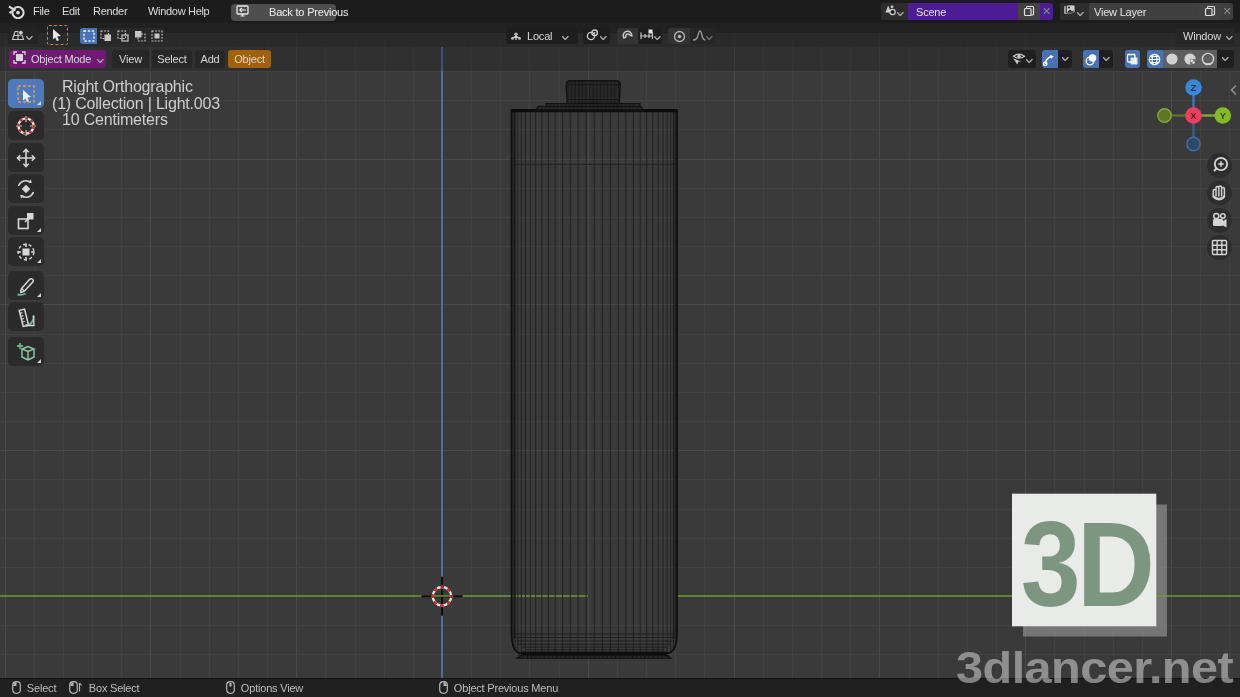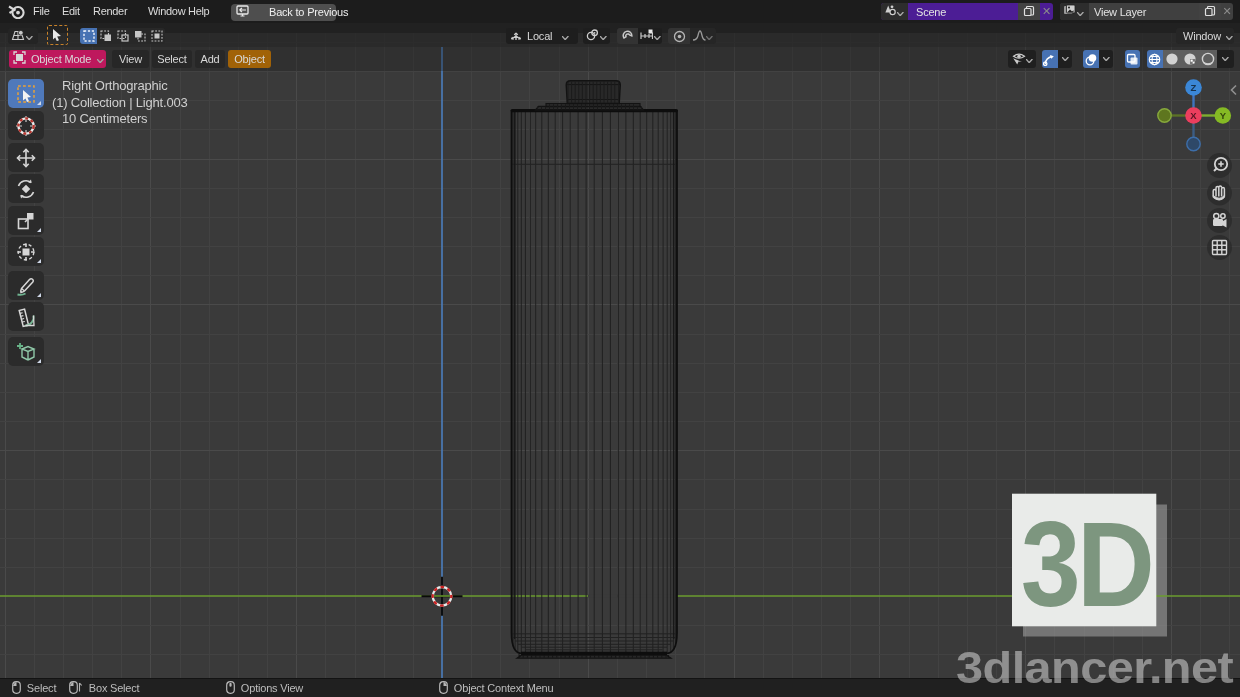--- a/index.html
+++ b/index.html
@@ -4,21 +4,21 @@
 div,span,svg{will-change:transform}
 html,body{width:1240px;height:697px;overflow:hidden;background:#3a3a3a;font-family:"Liberation Sans",sans-serif}
 .abs{position:absolute}
 .bar1{position:absolute;left:0;top:0;width:1240px;height:33px;background:#1c1c1c}
 .row2{position:absolute;left:0;top:23px;width:1240px;height:24px;background:rgba(36,36,36,0.72)}
 .row3{position:absolute;left:0;top:47px;width:1240px;height:24px;background:rgba(28,28,28,0.34)}
 .menu{position:absolute;top:0;height:23px;line-height:23px;color:#dcdcdc;font-size:11px;letter-spacing:-0.3px;white-space:nowrap}
 .chip{position:absolute;border-radius:3px;display:flex;align-items:center;color:#d8d8d8;font-size:11px;letter-spacing:-0.2px;white-space:nowrap}
 .sbar{position:absolute;left:0;top:678px;width:1240px;height:19px;background:#202020;border-top:1px solid #131313}
 .sitem{position:absolute;top:0;height:19px;line-height:18px;color:#bdbdbd;font-size:11px;letter-spacing:-0.2px}
-.vtext{position:absolute;color:#cfcfcf;font-size:13px;letter-spacing:-0.2px}
+.vtext{position:absolute;color:#cfcfcf;font-size:16px;letter-spacing:-0.2px}
 </style></head><body>
 <svg width="1240" height="697" viewBox="0 0 1240 697" style="position:absolute;left:0;top:0">
 <rect x="0" y="23" width="1240" height="655" fill="#3a3a3a"></rect>
 <line x1="5.5" y1="23" x2="5.5" y2="678" stroke="#4a4a4a" stroke-width="1" shape-rendering="crispEdges"></line>
 <line x1="34.5" y1="23" x2="34.5" y2="678" stroke="#424242" stroke-width="1" shape-rendering="crispEdges"></line>
 <line x1="63.5" y1="23" x2="63.5" y2="678" stroke="#424242" stroke-width="1" shape-rendering="crispEdges"></line>
 <line x1="92.5" y1="23" x2="92.5" y2="678" stroke="#424242" stroke-width="1" shape-rendering="crispEdges"></line>
 <line x1="121.5" y1="23" x2="121.5" y2="678" stroke="#424242" stroke-width="1" shape-rendering="crispEdges"></line>
 <line x1="150.5" y1="23" x2="150.5" y2="678" stroke="#4a4a4a" stroke-width="1" shape-rendering="crispEdges"></line>
 <line x1="180.5" y1="23" x2="180.5" y2="678" stroke="#424242" stroke-width="1" shape-rendering="crispEdges"></line>
@@ -429,21 +429,21 @@
   <div class="chip" style="left:1176px;top:27.5px;width:58px;height:16px;background:#262626">
     <span style="margin-left:7px">Window</span>
       <span style="margin-left:5px"><svg width="7" height="4" viewBox="0 0 7 4" style="">
           <path d="M 0 0 L 3.2 3.6 L 6.4 0" fill="none" stroke="#a8a8a8" stroke-width="1.4"></path>
         </svg></span>
   </div>
 </div>
 
 <div class="row3"></div>
 <div id="r3w">
-  <div class="chip" style="left:9px;top:49.5px;width:97px;height:17.5px;background:#be185d">
+  <div class="chip" style="left:9px;top:49.5px;width:97px;height:17.5px;background:#701a75">
     <span style="margin-left:4px"><svg width="13" height="13" viewBox="0 0 13 13" style="">
           <rect x="3" y="3" width="7" height="7" fill="#d8d8d8"></rect>
           <path d="M 1 4 V 1 H 4 M 9 1 H 12 V 4 M 12 9 V 12 H 9 M 4 12 H 1 V 9" fill="none" stroke="#d8d8d8" stroke-width="1.3"></path>
         </svg></span>
     <span style="margin-left:5px;white-space:nowrap">Object Mode</span>
     <span style="margin-left:6px"><svg width="7" height="4" viewBox="0 0 7 4" style="">
           <path d="M 0 0 L 3.2 3.6 L 6.4 0" fill="none" stroke="#a8a8a8" stroke-width="1.4"></path>
         </svg></span>
   </div>
   <div class="chip" style="left:112px;top:49.5px;width:37px;height:17.5px;background:#272727;justify-content:center">View</div>
@@ -619,16 +619,16 @@
         <path d="M 1 5 Q 2.5 1 4.5 1 L 4.5 5 Z" fill="#b5b5b5"></path>
         <path d="M 10.5 2 V 10.5 M 10.5 2 L 12.7 4.5" stroke="#b5b5b5" stroke-width="1.1" fill="none"></path>
       </svg> <span style="margin-left:4px">Box Select</span></div>
   <div class="sitem" style="left:226px"><svg width="9" height="13" viewBox="0 0 9 13" style="vertical-align:-2px">
         <rect x="0.7" y="0.7" width="7.6" height="11.6" rx="3.5" fill="none" stroke="#b5b5b5" stroke-width="1.2"></rect>
         <rect x="3.4" y="1.8" width="2.2" height="4" rx="1.1" fill="#b5b5b5"></rect>
       </svg> <span style="margin-left:3px">Options View</span></div>
   <div class="sitem" style="left:439px"><svg width="9" height="13" viewBox="0 0 9 13" style="vertical-align:-2px">
         <rect x="0.7" y="0.7" width="7.6" height="11.6" rx="3.5" fill="none" stroke="#b5b5b5" stroke-width="1.2"></rect>
         <path d="M 8 5 Q 6.5 1 4.5 1 L 4.5 5 Z" fill="#b5b5b5"></path>
-      </svg> <span style="margin-left:3px">Object Context Menu</span></div>
+      </svg> <span style="margin-left:3px">Object Previous Menu</span></div>
 </div>
 <svg width="1240" height="57" style="position:absolute;left:0;top:640px;z-index:50">
     <text x="0" y="0" font-size="45" font-weight="bold" fill="rgba(213,213,213,0.55)" style="letter-spacing:-0.5px" transform="translate(956,43) scale(1.08,1)">3dlancer.net</text>
   </svg>
 </body></html>

